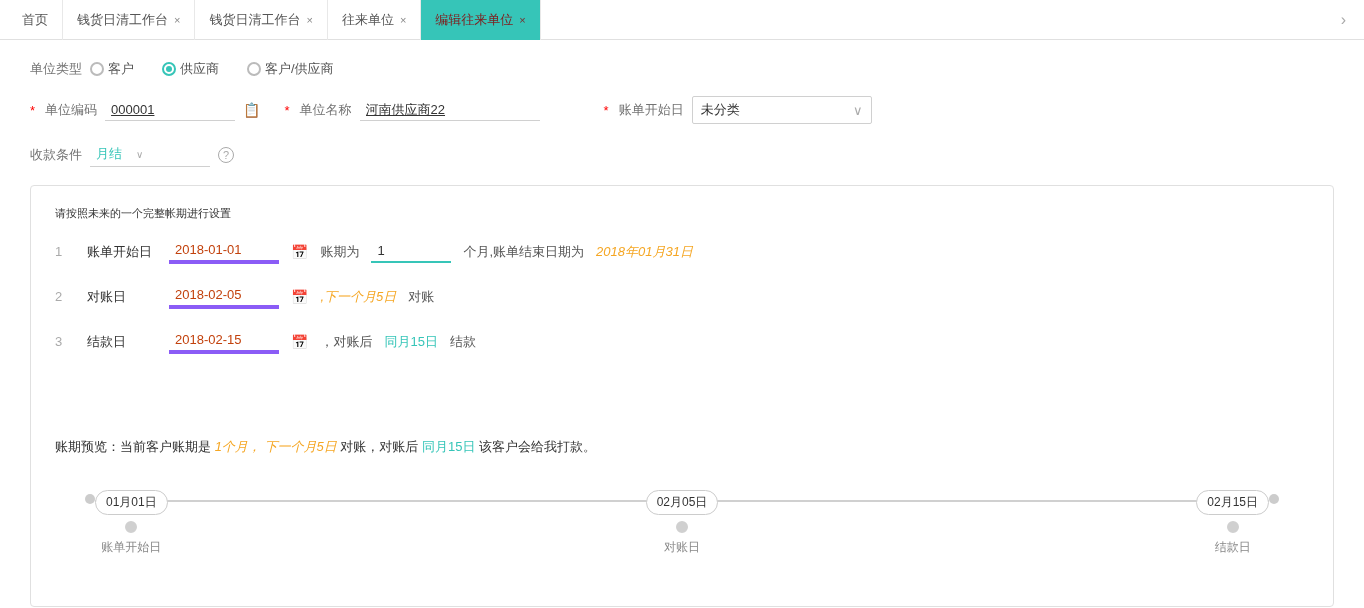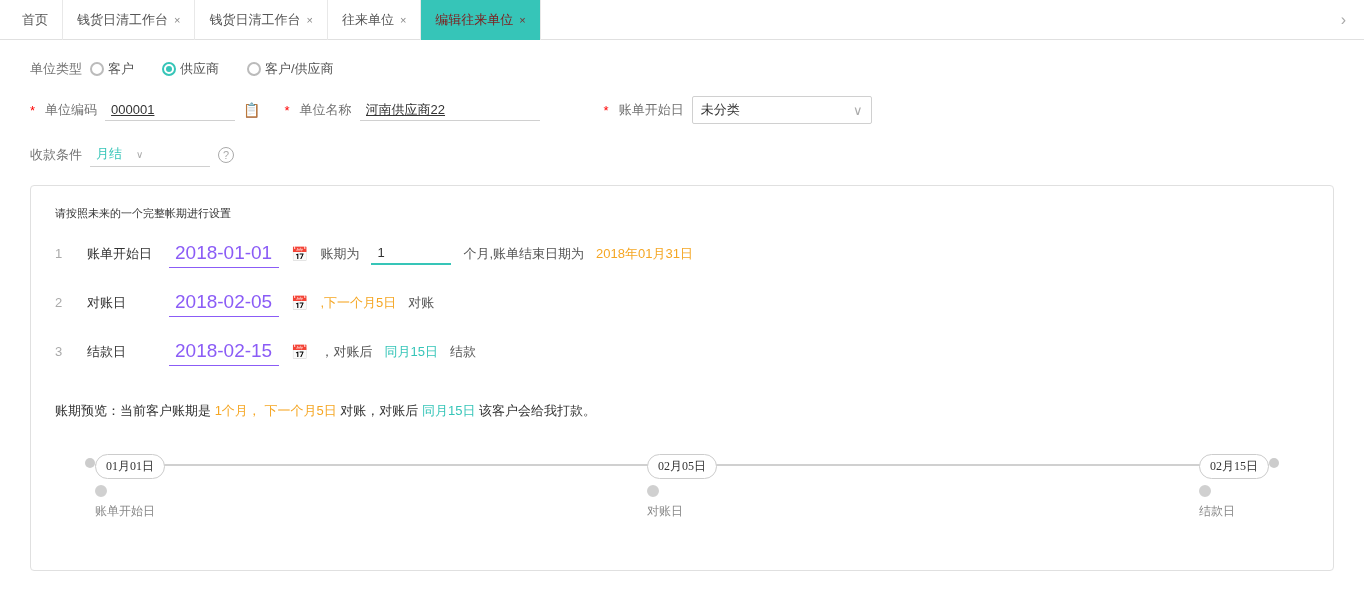--- a/index.html
+++ b/index.html
@@ -207,35 +207,36 @@
       flex-shrink: 0;
     }
     .row-label {
       font-size: 13px;
       color: #333;
       width: 70px;
       flex-shrink: 0;
     }
     .date-input {
       border: none;
-      border-bottom: 1px solid #8b5cf6;
+      border-bottom: 4px solid #8b5cf6;
       outline: none;
       padding: 3px 6px;
-      font-size: 19px;
-      color: #8b5cf6;
+      font-size: 13px;
+      color: #c2410c;
       width: 110px;
       background: transparent;
     }
     .row-text {
       font-size: 13px;
       color: #555;
     }
     .highlight-orange {
       color: #f5a623;
       font-weight: normal;
+      font-style: italic;
     }
     .highlight-teal {
       color: #36c5b8;
       font-weight: normal;
     }
     .period-input {
       border: none;
       border-bottom: 2px solid #36c5b8;
       outline: none;
       padding: 3px 6px;
@@ -247,20 +248,21 @@
 
     
     .preview-section {
       margin-top: 16px;
       padding: 16px 0 0 0;
     }
     .preview-text {
       font-size: 13px;
       color: #333;
       margin-bottom: 24px;
+      margin-top: 48px;
     }
 
     
     .timeline-wrapper {
       position: relative;
       padding: 10px 0 30px 0;
     }
     .timeline-line {
       position: absolute;
       top: 20px;
@@ -272,24 +274,23 @@
     .timeline-points {
       display: flex;
       justify-content: space-between;
       align-items: flex-start;
       position: relative;
       padding: 0 40px;
     }
     .timeline-point {
       display: flex;
       flex-direction: column;
-      align-items: flex-start;
+      align-items: center;
       position: relative;
       z-index: 1;
-      font-family: Liberation Serif, serif;
     }
     .point-dot {
       width: 12px;
       height: 12px;
       border-radius: 50%;
       background: #d0d0d0;
       border: 2px solid #d0d0d0;
       margin-bottom: 6px;
     }
     .point-badge {

